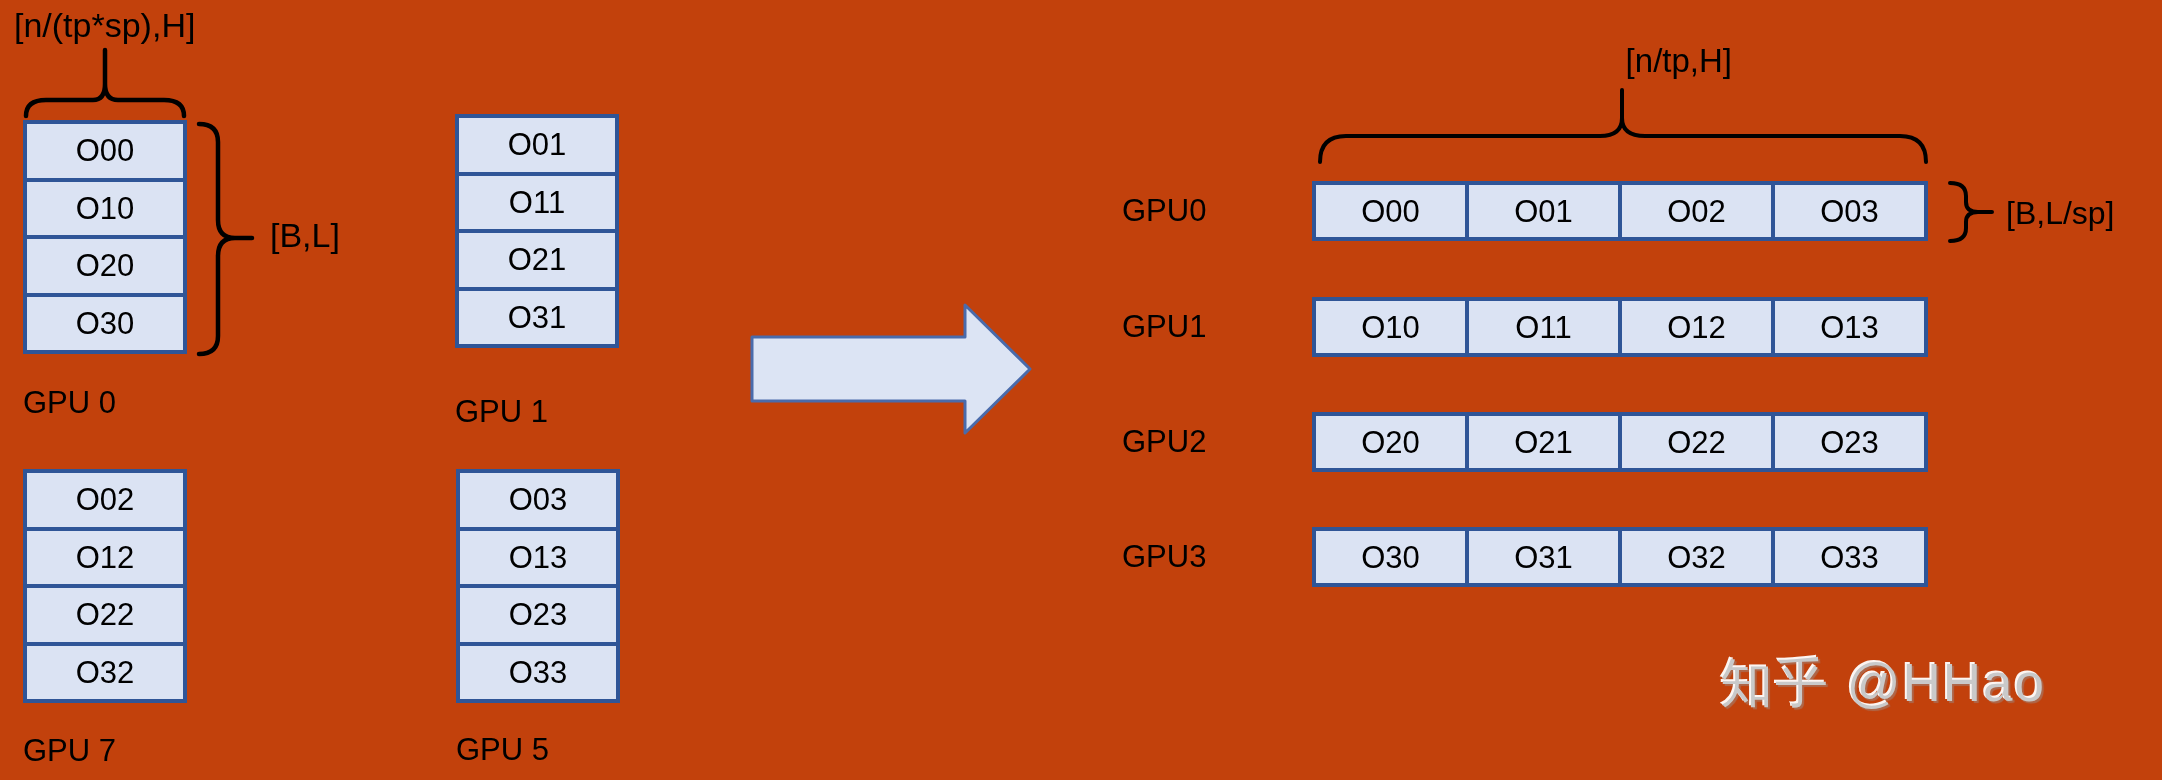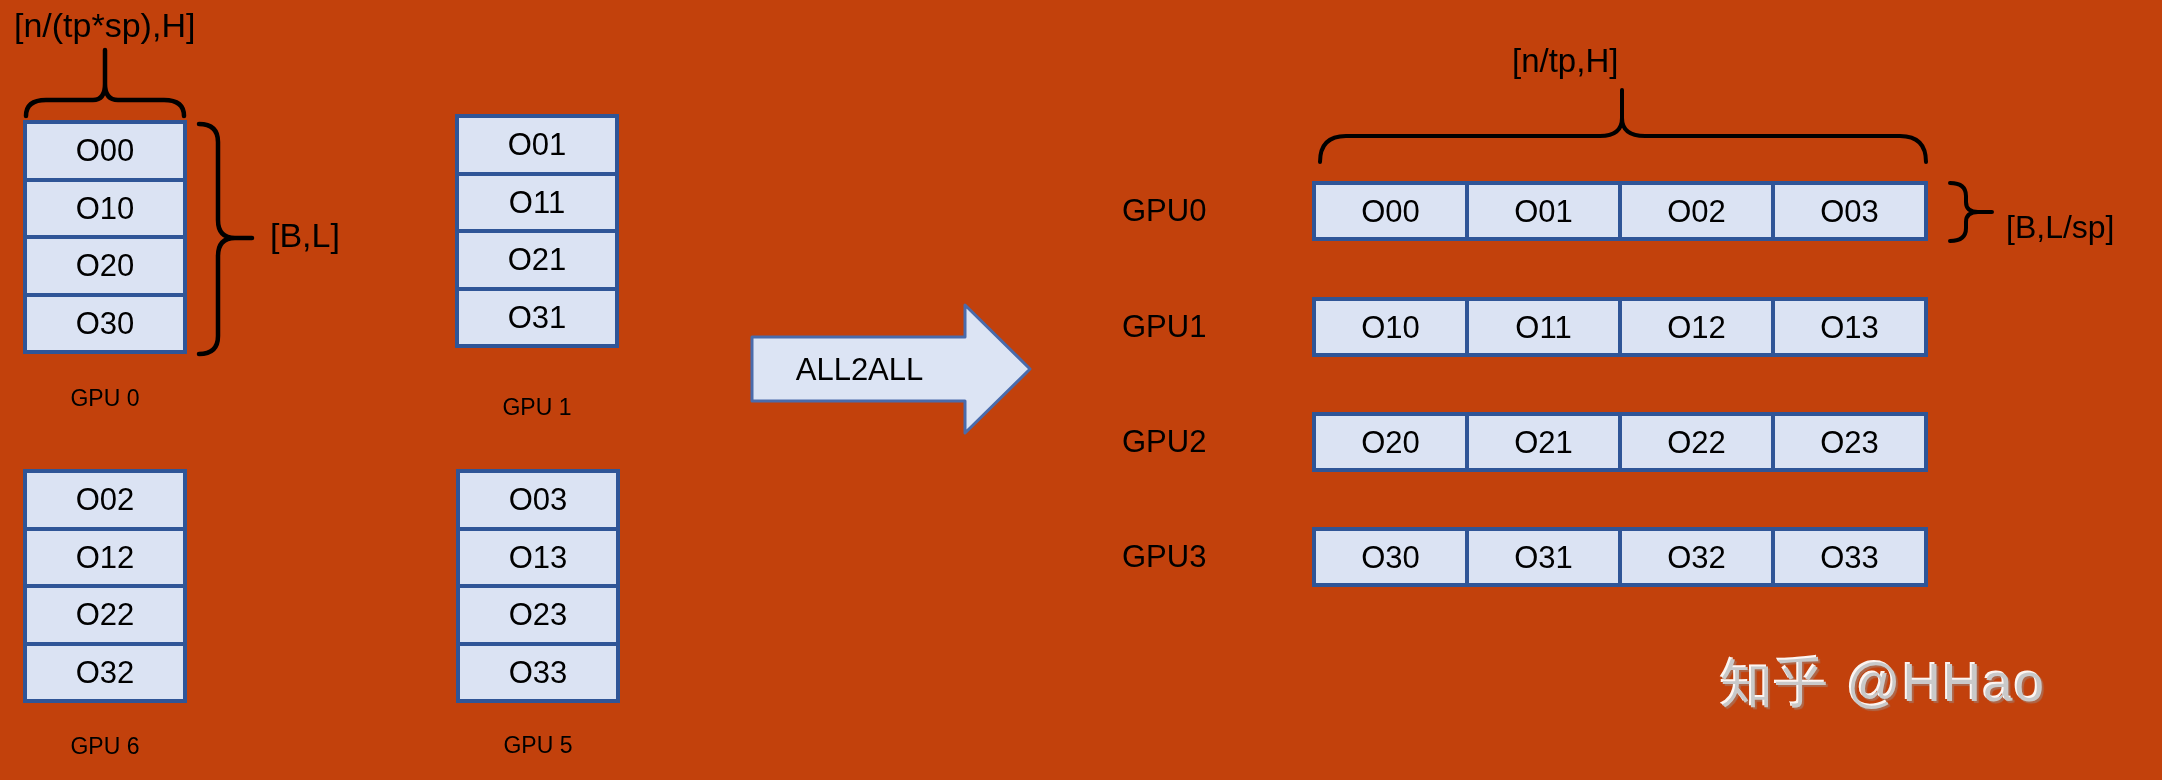--- a/index.html
+++ b/index.html
@@ -40,24 +40,24 @@
     box-sizing:border-box;border:4px solid var(--cell-border);
     background:var(--cell-border);
     display:flex;flex-direction:row;gap:4px;
   }
   .hrow .cell{
     flex:1;background:var(--cell-fill);
     display:flex;align-items:center;justify-content:center;
     font-size:31px;line-height:1;
   }
   .lbl{position:absolute;white-space:nowrap;line-height:1.15;}
-  .gpu-label-left{font-size:23px;text-align:center;}
+  .gpu-label-left{font-size:31px;}
   .gpu-label-right{font-size:31px;text-align:right;}
   .dim-label{font-size:34px;}
-  .dim-label-center{font-size:33px;text-align:left;}
+  .dim-label-center{font-size:33px;text-align:right;}
   .arrow-label{
     position:absolute;left:752px;top:352px;width:215px;
     text-align:center;font-size:31px;
   }
   .watermark{
     position:absolute;left:1720px;top:648px;
     font-size:53px;letter-spacing:2px;
     color:var(--watermark);
     text-shadow:-2px -2px 0 rgba(255,255,255,0.95), 2px 2px 1px rgba(150,150,150,0.45);
   }
@@ -98,34 +98,33 @@
     <div class="cell">O31</div>
   </div>
   <div class="lbl gpu-label-left" style="left:455px;top:394px;width:164px">GPU 1</div>
 
   <div class="vstack" style="left:23px;top:469px">
     <div class="cell">O02</div>
     <div class="cell">O12</div>
     <div class="cell">O22</div>
     <div class="cell">O32</div>
   </div>
-  <div class="lbl gpu-label-left" style="left:23px;top:733px;width:164px">GPU 6</div>
+  <div class="lbl gpu-label-left" style="left:23px;top:733px;width:164px">GPU 7</div>
 
   <div class="vstack" style="left:456px;top:469px">
     <div class="cell">O03</div>
     <div class="cell">O13</div>
     <div class="cell">O23</div>
     <div class="cell">O33</div>
   </div>
   <div class="lbl gpu-label-left" style="left:456px;top:732px;width:164px">GPU 5</div>
 
-  <div class="arrow-label">ALL2ALL</div>
 
   <div class="lbl dim-label-center" style="left:1512px;top:42px;width:220px">[n/tp,H]</div>
-  <div class="lbl dim-label" style="left:2006px;top:209px;font-size:32px">[B,L/sp]</div>
+  <div class="lbl dim-label" style="left:2006px;top:195px;font-size:32px">[B,L/sp]</div>
 
   <div class="lbl gpu-label-right" style="left:1122px;top:193px">GPU0</div>
   <div class="hrow" style="left:1312px;top:181px">
     <div class="cell">O00</div>
     <div class="cell">O01</div>
     <div class="cell">O02</div>
     <div class="cell">O03</div>
   </div>
 
   <div class="lbl gpu-label-right" style="left:1122px;top:309px">GPU1</div>

